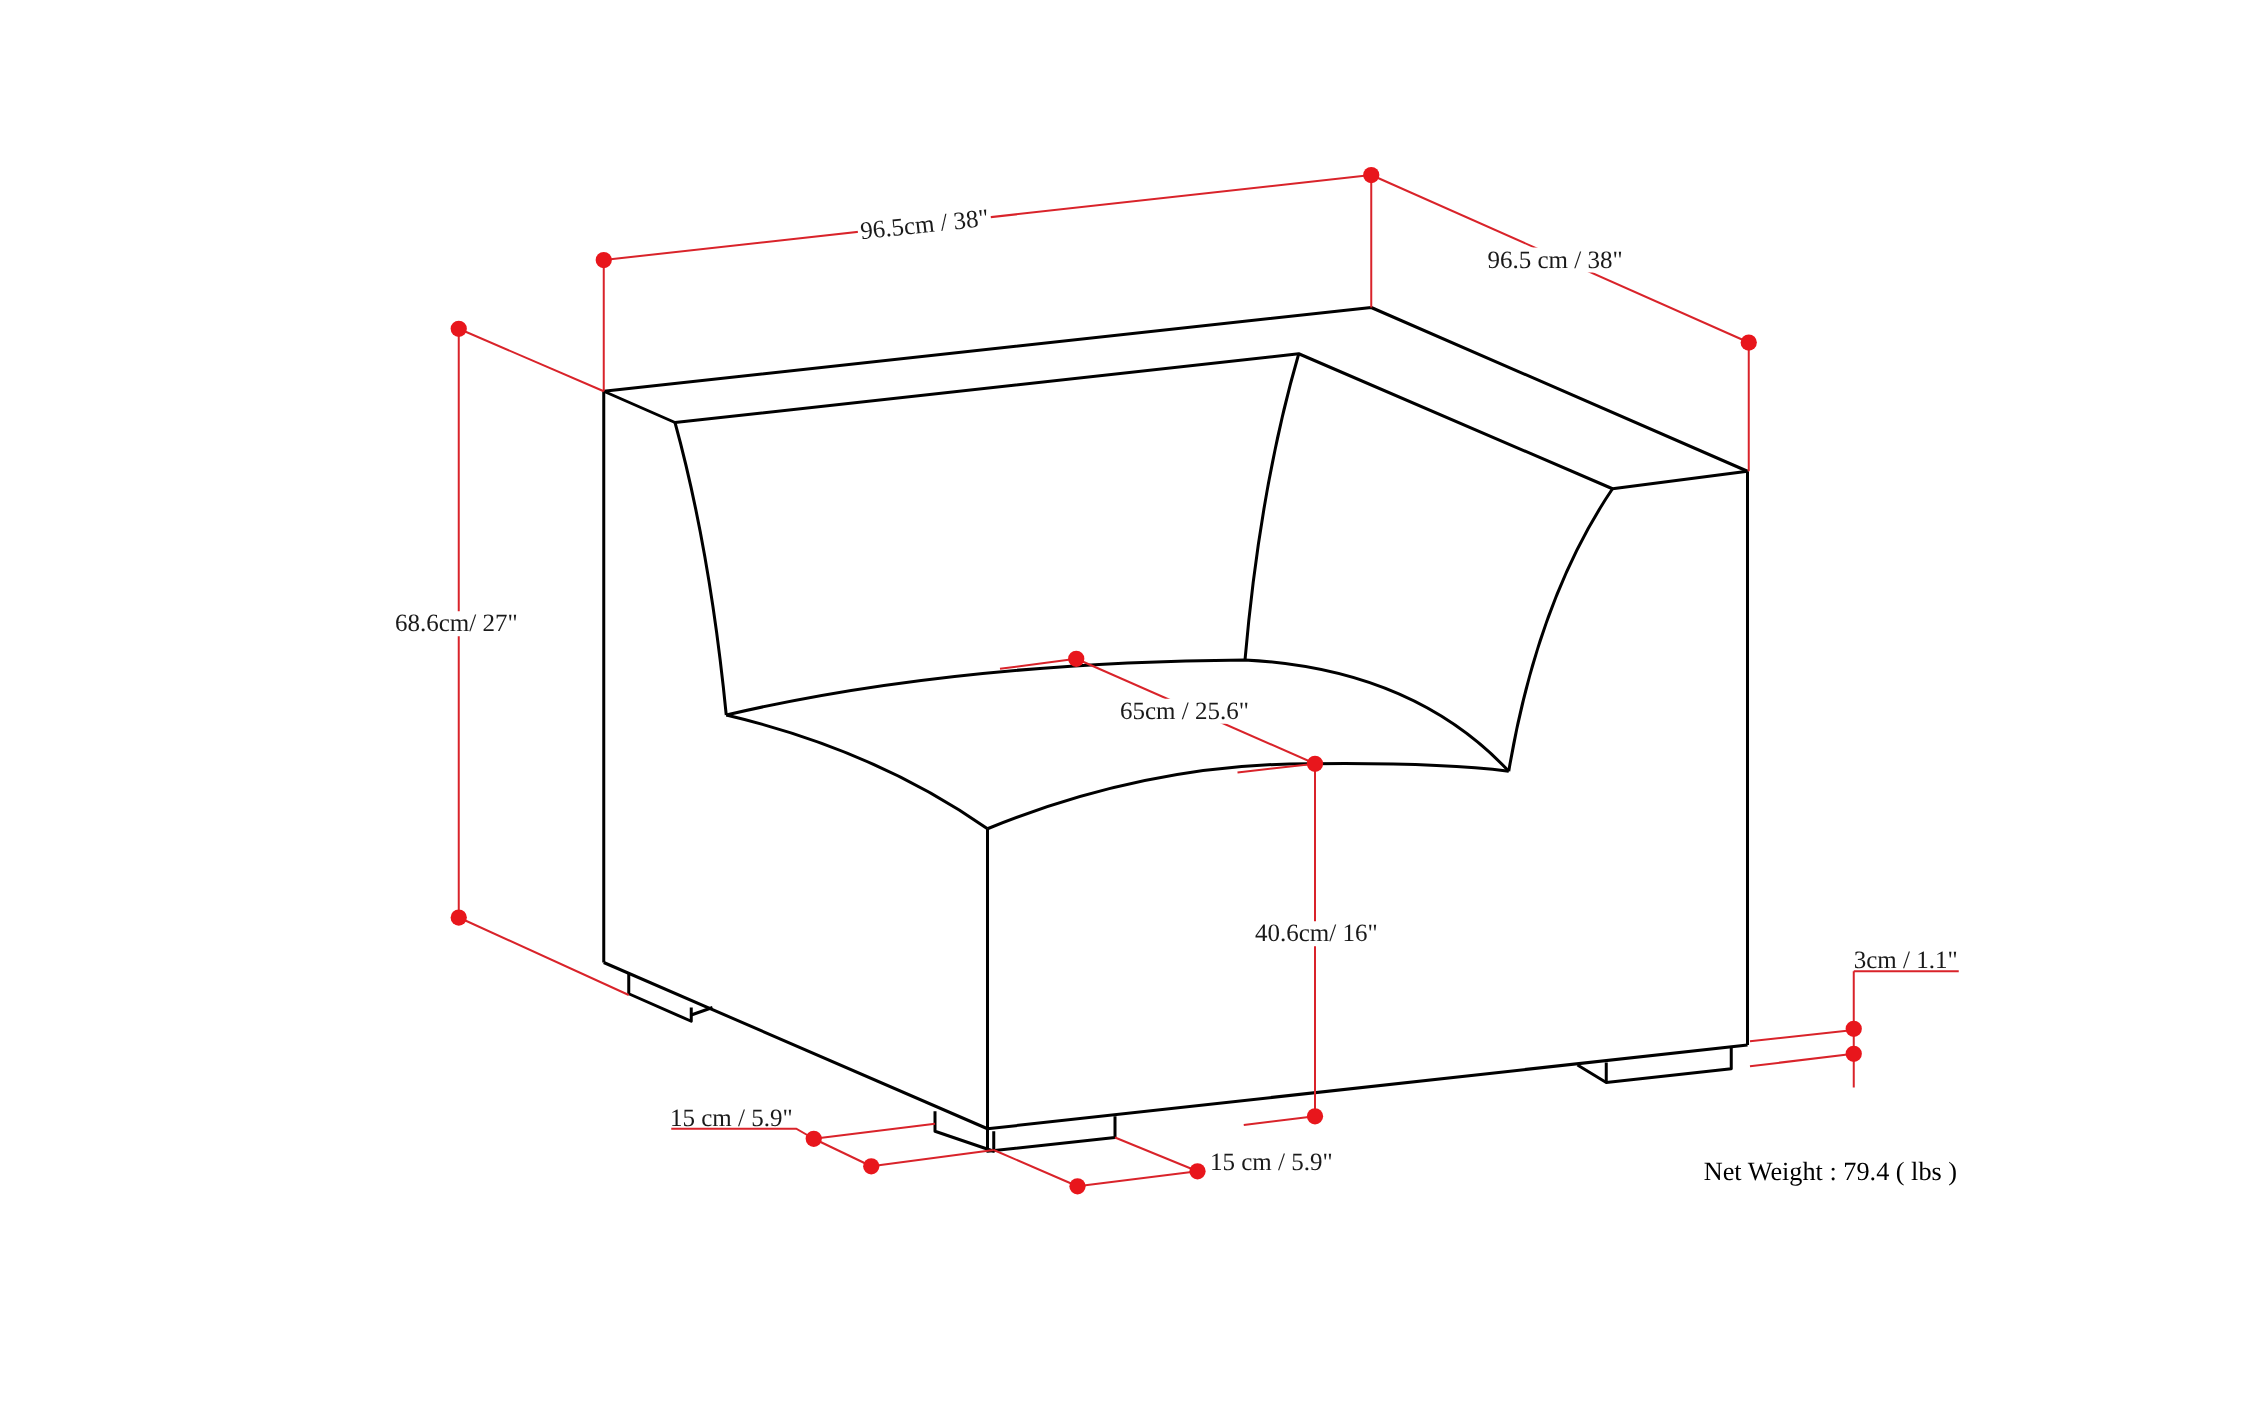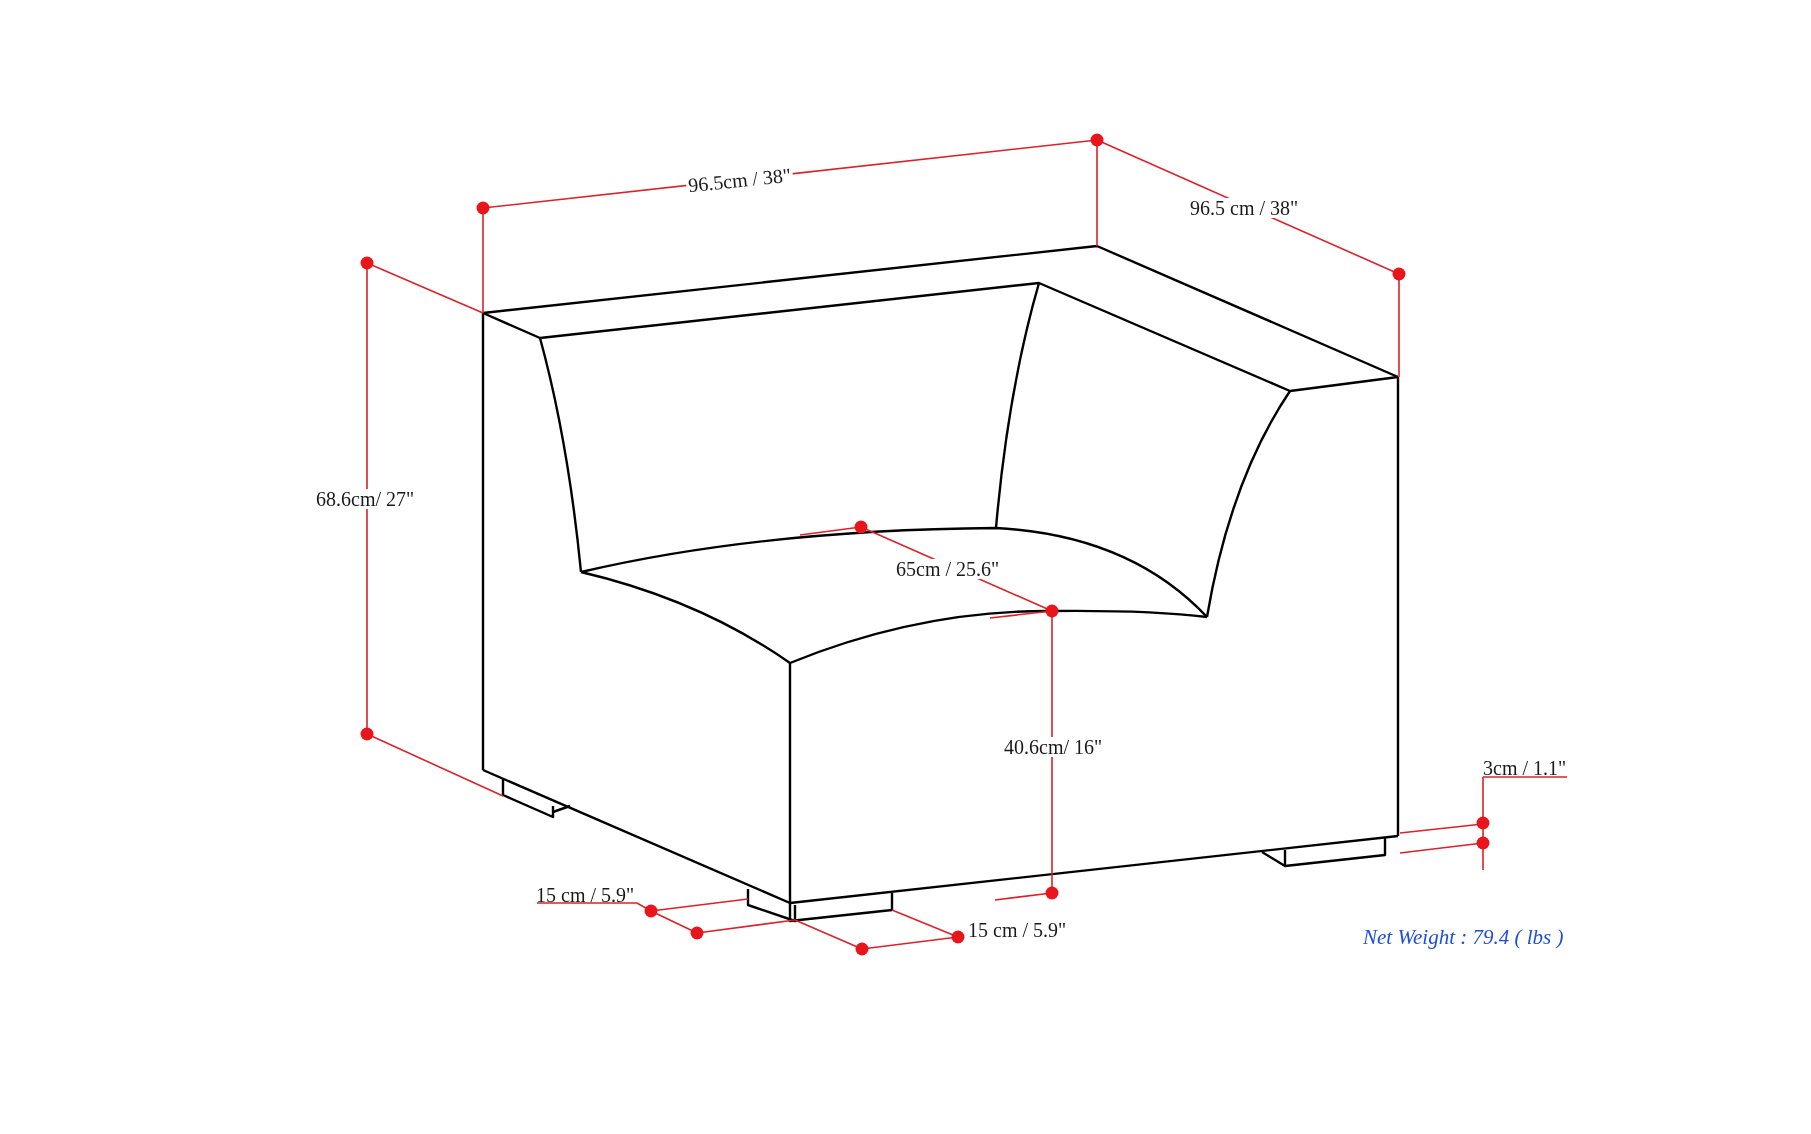--- a/index.html
+++ b/index.html
@@ -1,19 +1,19 @@
 <!DOCTYPE html>
 <html><head>
 <meta charset="utf-8">
 <style>
   html, body { margin:0; padding:0; background:#ffffff; }
   body { width:1811px; height:1134px; position:relative; overflow:hidden; font-family:"Liberation Serif", serif; }
   #canvas { position:absolute; left:0; top:0; }
   .lbl { position:absolute; font-family:"Liberation Serif", serif; font-size:20px; color:#1a1a1a; white-space:nowrap; line-height:1; background:#fff; padding:0 2px; }
-  .note { position:absolute; font-family:"Liberation Serif", serif; font-size:21px; color:#1d4ed8; white-space:nowrap;font-style:italic; }
+  .note { position:absolute; font-family:"Liberation Serif", serif; font-size:21px; color:#000000; white-space:nowrap; }
 </style>
 </head>
 <body>
 
 <svg id="canvas" width="1811" height="1134" viewBox="0 0 1811 1134">
 
   <g fill="none" stroke="#000" stroke-width="2.4" stroke-linejoin="round">
 
     <path d="M483,313 L1097,246 L1398,377"></path>
 

